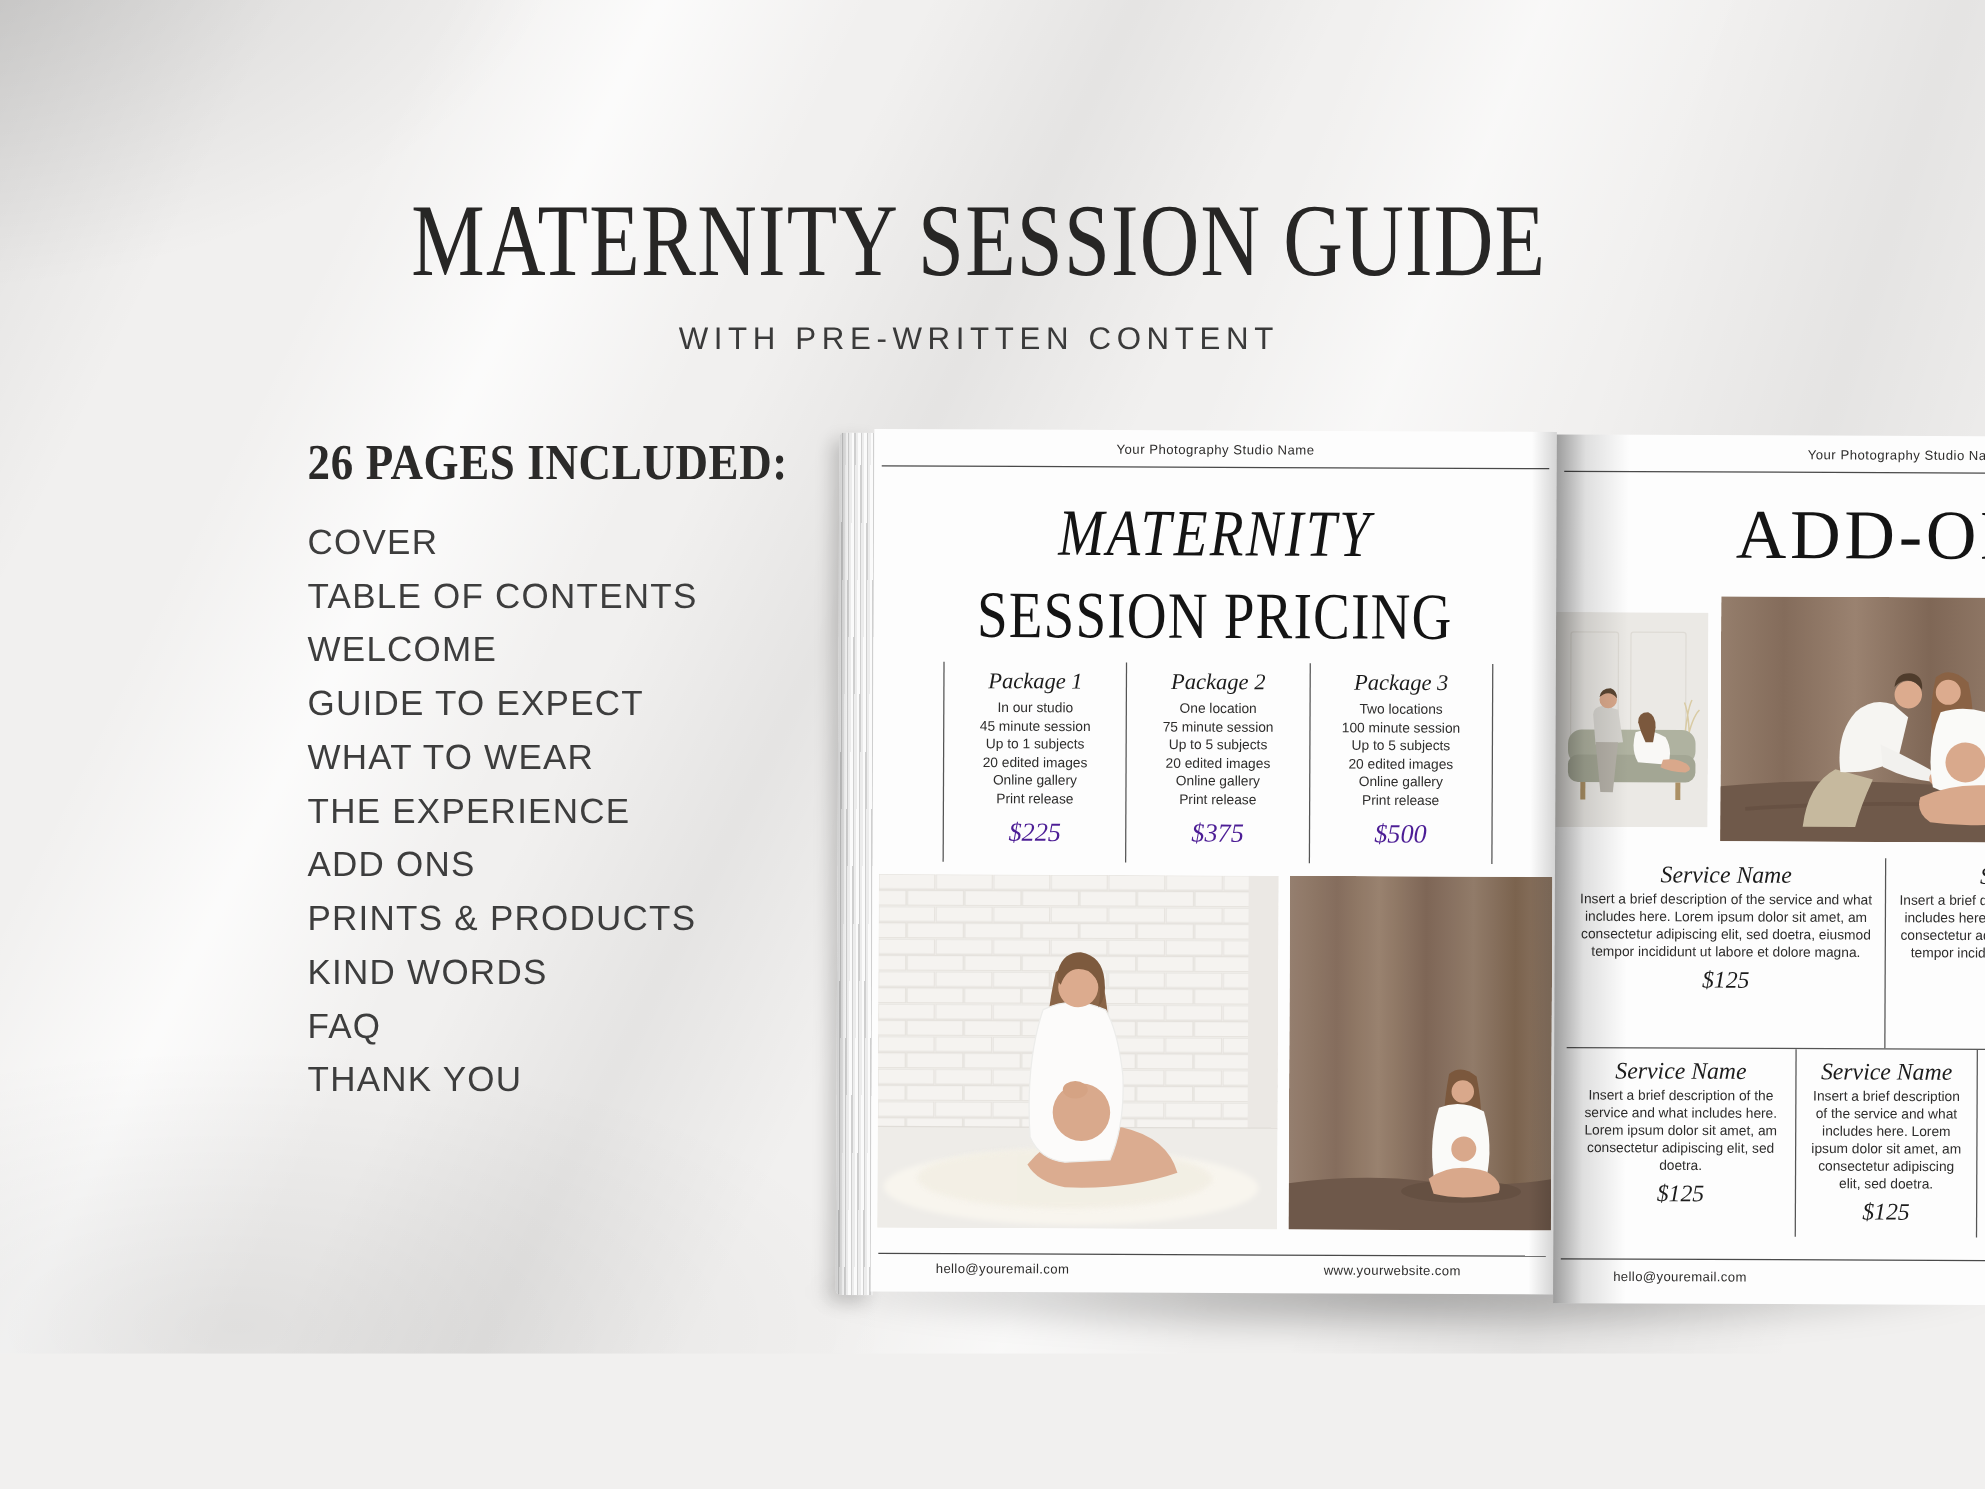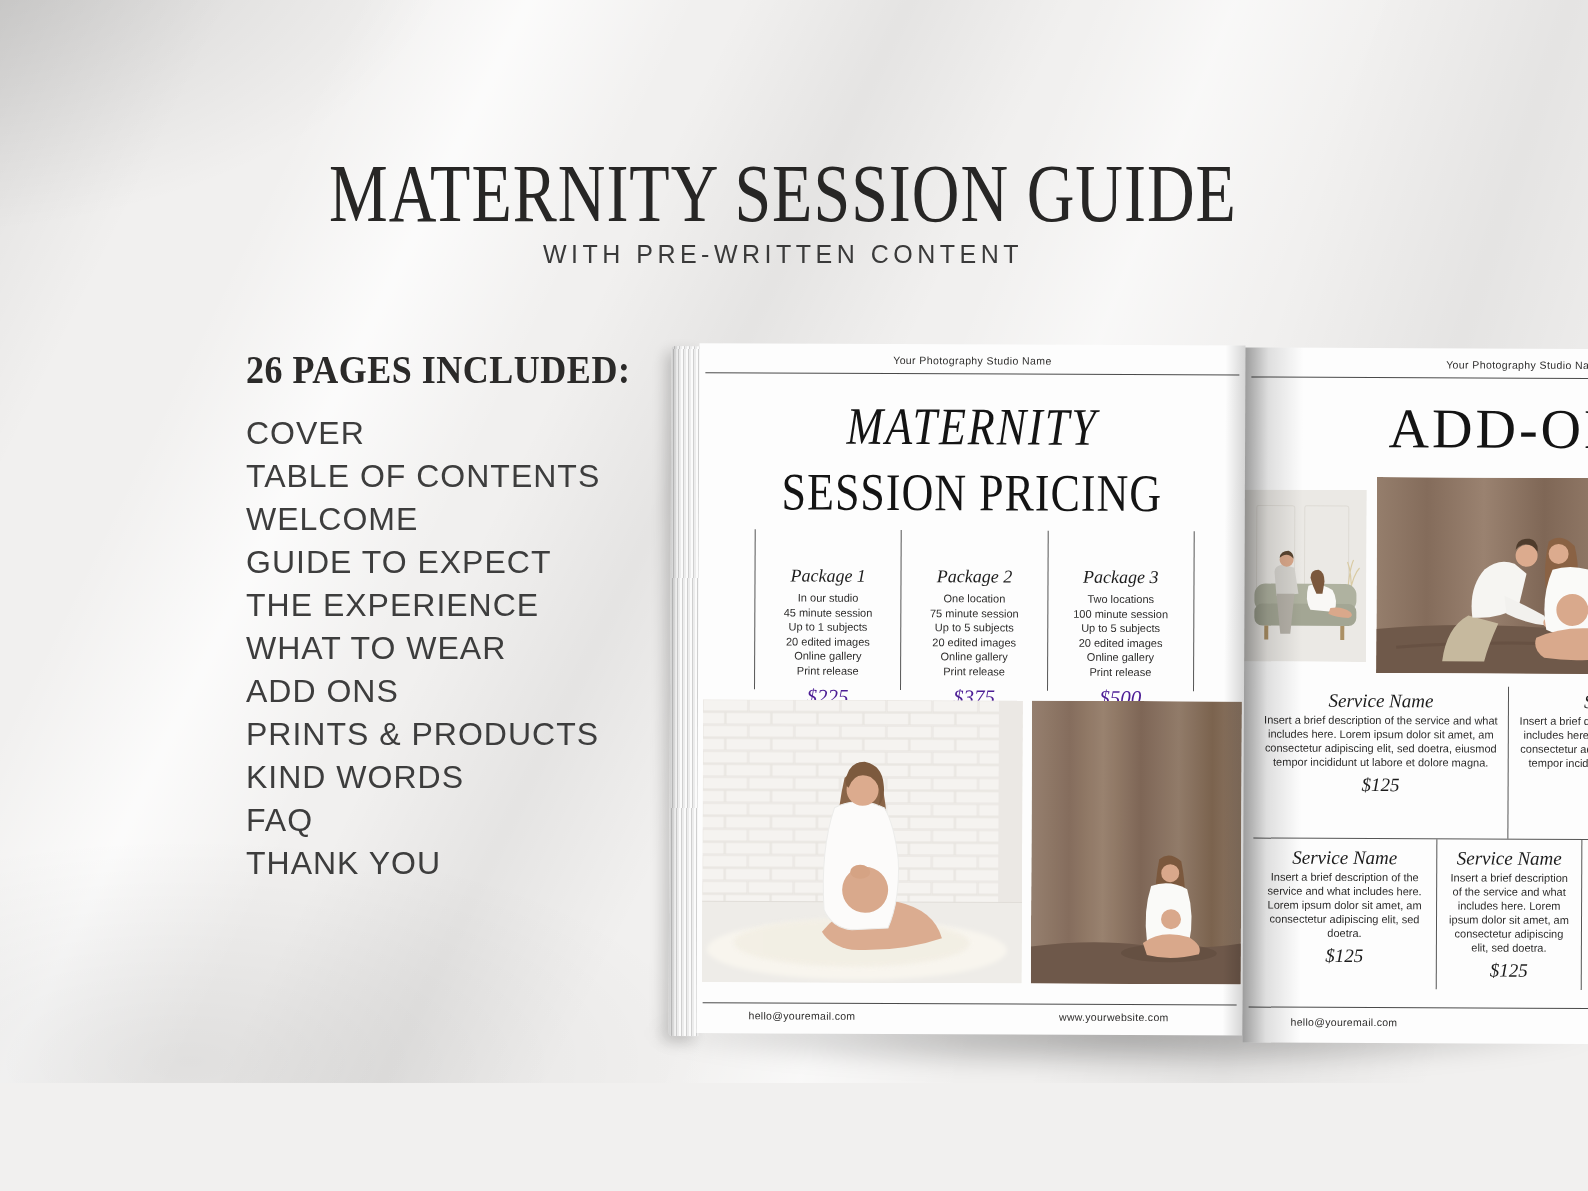--- a/index.html
+++ b/index.html
@@ -19,29 +19,29 @@
       linear-gradient(108deg, transparent 71%, rgba(0,0,0,.05) 81%, transparent 92%),
       #f1f0ef;
   }
 
   
   .hero { position:absolute; left:0; top:0; width:1566px; text-align:center; }
   .hero-title { position:absolute; left:0; top:146px; width:100%;
     font-family:"Liberation Serif", serif; font-size:66px; font-weight:500;
     letter-spacing:1px; color:#272625; transform:scaleY(1.25); transform-origin:center top;
     white-space:nowrap; }
-  .hero-subtitle { position:absolute; left:0; top:240px; width:100%;
+  .hero-subtitle { position:absolute; left:0; top:257px; width:100%;
     font-size:25px; letter-spacing:4.5px; color:#3a3a3a; font-weight:400; white-space:nowrap; }
 
   
   .included { position:absolute; left:246px; top:346px; width:420px; }
   .included-heading { font-family:"Liberation Serif", serif; font-size:36px; color:#2b2a29;
     letter-spacing:.5px; transform:scaleY(1.12); transform-origin:left top; white-space:nowrap; }
   .included-list { margin-top:24px; list-style:none; }
-  .included-list li { font-size:32px; line-height:43px; letter-spacing:1px; color:#3d3d3d;
+  .included-list li { font-size:28px; line-height:43px; letter-spacing:1px; color:#3d3d3d;
     font-weight:400; white-space:nowrap; }
 
   
   .mag-shadow { position:absolute; left:648px; top:1008px; width:950px; height:64px;
     background:radial-gradient(ellipse at 50% 40%, rgba(0,0,0,.30), rgba(0,0,0,.10) 50%, transparent 72%);
     filter:blur(9px); }
   .magazine { position:absolute; left:670px; top:343px; width:1140px; height:700px;
     transform:rotate(.25deg); transform-origin:left center; }
   .page-stack { position:absolute; left:0; top:3px; width:30px; height:690px;
     border-radius:4px 0 0 4px;
@@ -68,21 +68,21 @@
     font-family:"Liberation Serif", serif; font-style:italic; font-size:44px; color:#141414;
     letter-spacing:2px; transform:scaleY(1.2); transform-origin:center top; }
   .pricing-title-2 { position:absolute; top:118px; left:0; width:100%; text-align:center;
     font-family:"Liberation Serif", serif; font-size:44px; color:#141414; letter-spacing:1px;
     transform:scaleY(1.2); transform-origin:center top; }
   .packages { position:absolute; top:186px; left:56px; width:440px; height:160px; display:flex;
     border-left:1px solid #555; border-right:1px solid #555; }
   .package { flex:1 1 0; text-align:center; padding-top:5px; }
   .package + .package { border-left:1px solid #555; }
   .package-name { font-family:"Liberation Serif", serif; font-style:italic; font-size:18px;
-    color:#1c1c1c;margin-top:31px; }
+    color:#1c1c1c; }
   .package-features { margin-top:4px; font-size:11px; line-height:14.5px; color:#2e2d2c;
     white-space:pre-line; }
   .package-price { margin-top:7px; font-family:"Liberation Serif", serif; font-style:italic;
     font-size:21px; color:#4c1d95; }
   .photos-row { position:absolute; top:356px; left:5px; right:2px; height:283px; display:flex; gap:9px; }
   .photo { overflow:hidden; }
   .photo svg { display:block; width:100%; height:100%; }
   .photo-a { width:320px; flex:0 0 320px; }
   .photo-b { flex:1 1 auto; }
   .page-footer { position:absolute; top:666px; left:52px; right:74px; display:flex;
@@ -123,22 +123,22 @@
   </header>
 
   <section class="included">
     <h2 class="included-heading">26 PAGES INCLUDED:</h2>
     <ul class="included-list">
 
     <li>COVER</li>
         <li>TABLE OF CONTENTS</li>
         <li>WELCOME</li>
         <li>GUIDE TO EXPECT</li>
+        <li>WHAT TO WEAR</li>
         <li>THE EXPERIENCE</li>
-        <li>WHAT TO WEAR</li>
         <li>ADD ONS</li>
         <li>PRINTS &amp; PRODUCTS</li>
         <li>KIND WORDS</li>
         <li>FAQ</li>
         <li>THANK YOU</li>
       </ul>
   </section>
 
   <div class="mag-shadow"></div>
 

